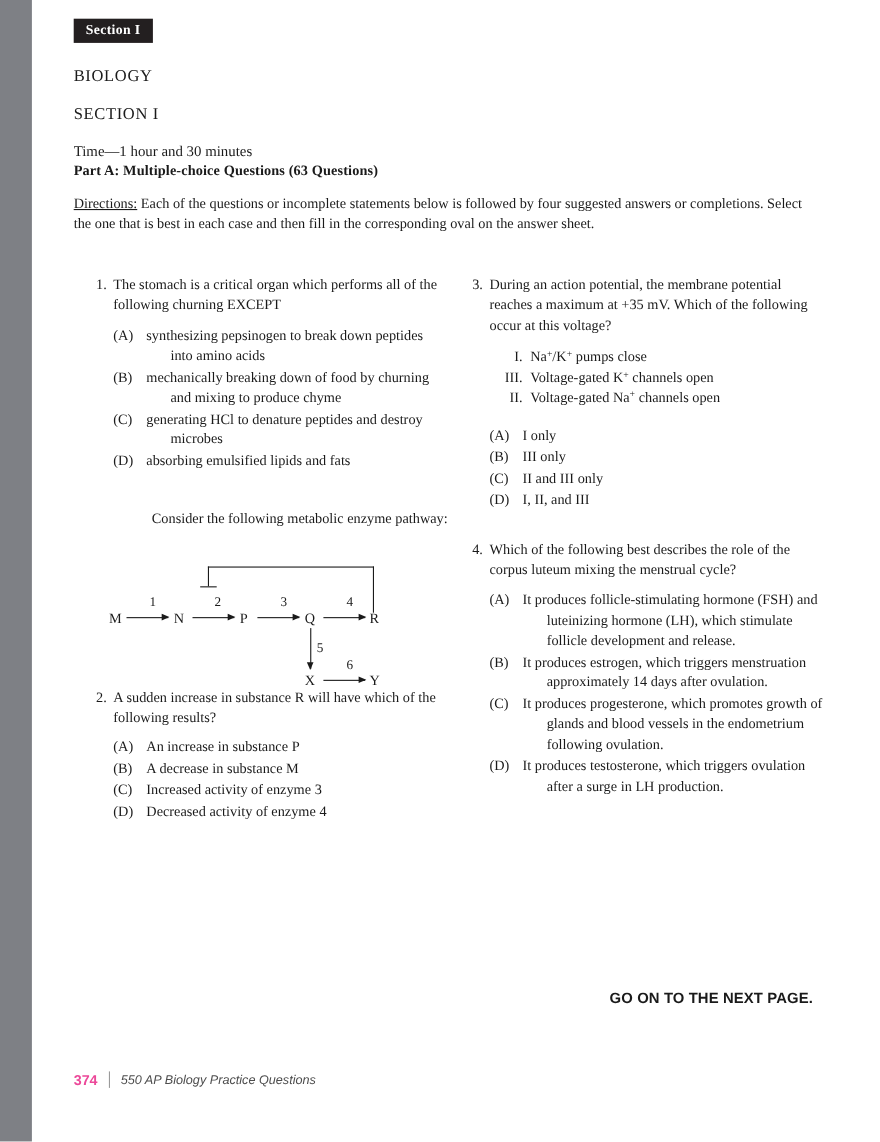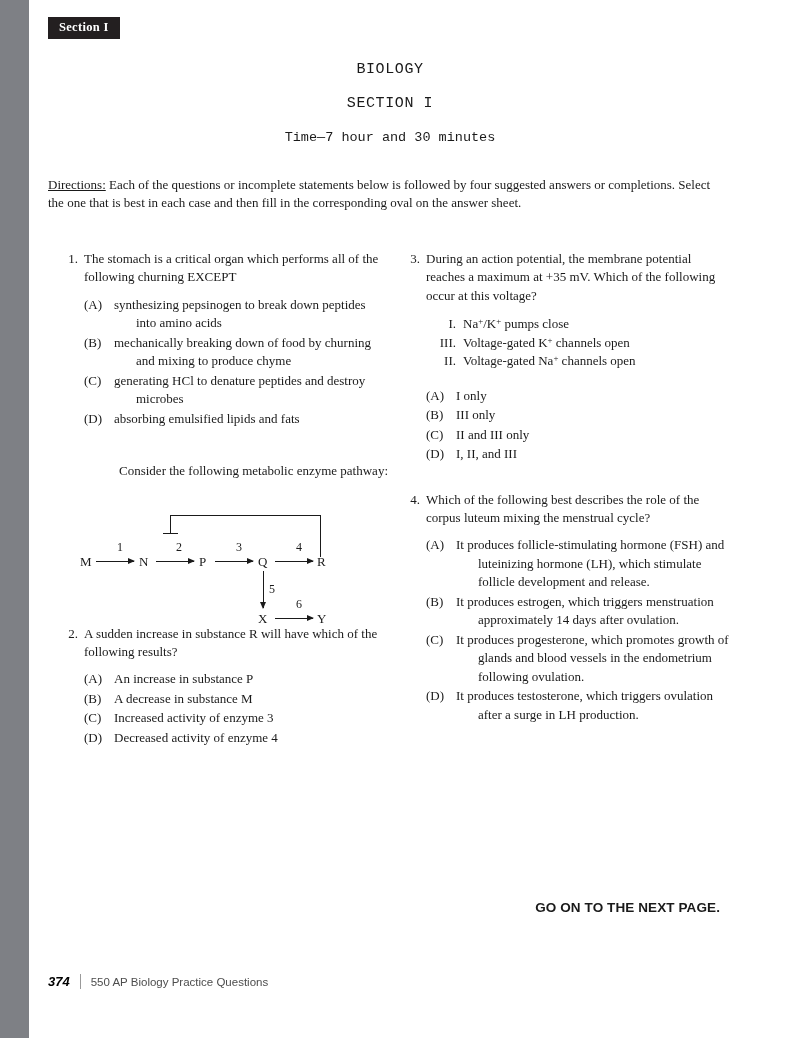--- a/index.html
+++ b/index.html
@@ -19,21 +19,21 @@
   .edge-bar {
     position: absolute;
     left: 0;
     top: 0;
     width: 29px;
     height: 1038px;
     background: #7e8085;
   }
   .content {
     position: absolute;
-    left: 48px;
+    left: 67px;
     top: 0;
     width: 684px;
     height: 882px;
   }
   
   .section-tag {
     position: absolute;
     left: 0px;
     top: 17px;
     background: #231f20;
@@ -44,22 +44,21 @@
     letter-spacing: 0.3px;
     padding: 4px 11px 5px 11px;
     line-height: 1;
   }
   
   .head-block {
     position: absolute;
     left: 0;
     top: 62px;
     width: 684px;
-    text-align: center;
-    font-family: Liberation Mono, monospace;
+    text-align: left;
   }
   .head-title {
     font-size: 15px;
     letter-spacing: 0.6px;
     margin: 0 0 17px 0;
     line-height: 1.1;
   }
   .head-sub {
     font-size: 15px;
     letter-spacing: 0.6px;
@@ -249,32 +248,32 @@
     position: absolute;
     left: 0px;
     top: 974px;
     display: flex;
     align-items: center;
     font-family: "Liberation Sans", "DejaVu Sans", sans-serif;
   }
   .pagefoot .pnum {
     font-size: 13px;
     font-weight: bold;
-    color: #000000;
-    font-style: italic;
+    color: #ec4899;
   }
   .pagefoot .rule {
     width: 1px;
     height: 15px;
     background: #9a9a9a;
     margin: 0 10px;
   }
   .pagefoot .btitle {
     font-size: 11.5px;
     color: #4d4d4d;
+    font-style: italic;
   }
   sup {
     font-size: 0.68em;
     vertical-align: 0.42em;
     line-height: 0;
   }
 </style>
 </head>
 <body>
 
@@ -282,23 +281,24 @@
 
   <div class="edge-bar"></div>
 
   <div class="content">
 
     <div class="section-tag">Section I</div>
 
     <div class="head-block">
       <div class="head-title">BIOLOGY</div>
       <div class="head-sub">SECTION I</div>
-      <div class="head-time">Time—7 hour and 30 minutes</div>
+      <div class="head-time">Time—1 hour and 30 minutes</div>
     </div>
 
+    <div class="parta">Part A: Multiple-choice Questions (63 Questions)</div>
 
     <div class="directions">
       <span class="dir-label">Directions:</span><span> Each of the questions or incomplete statements below is followed by four suggested answers or completions. Select the one that is best in each case and then fill in the corresponding oval on the answer sheet.</span>
     </div>
 
     <div class="col-left">
 
       <div class="q">
         <div class="q-stem">
           <span class="q-num">1.</span>

